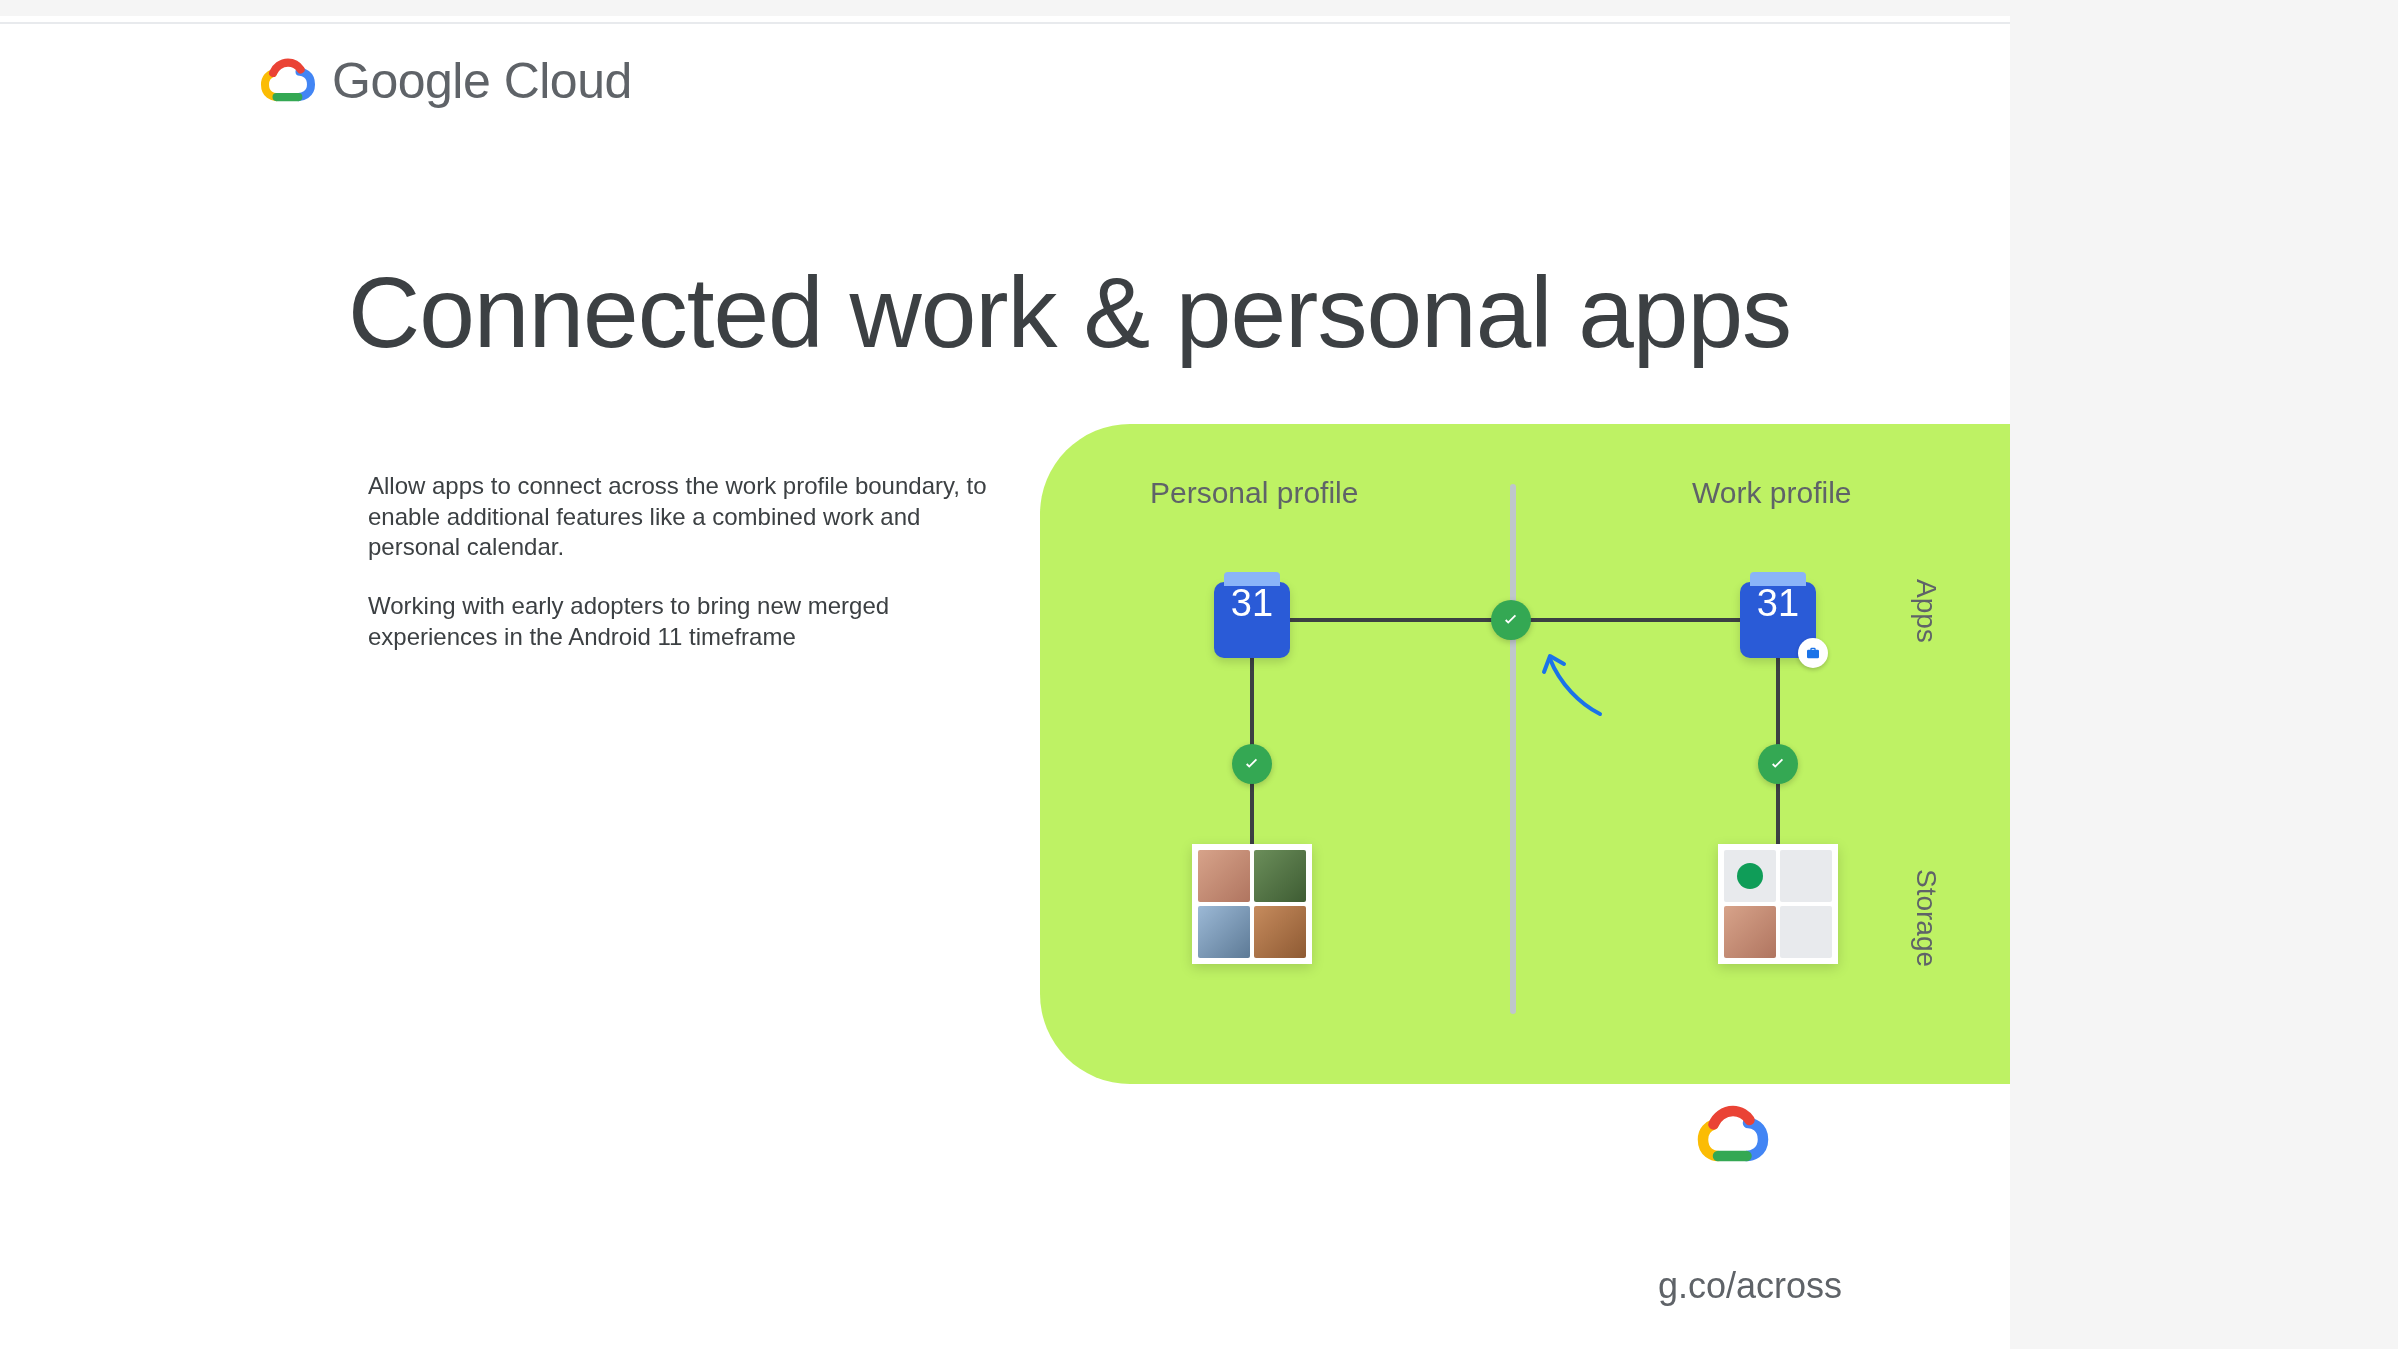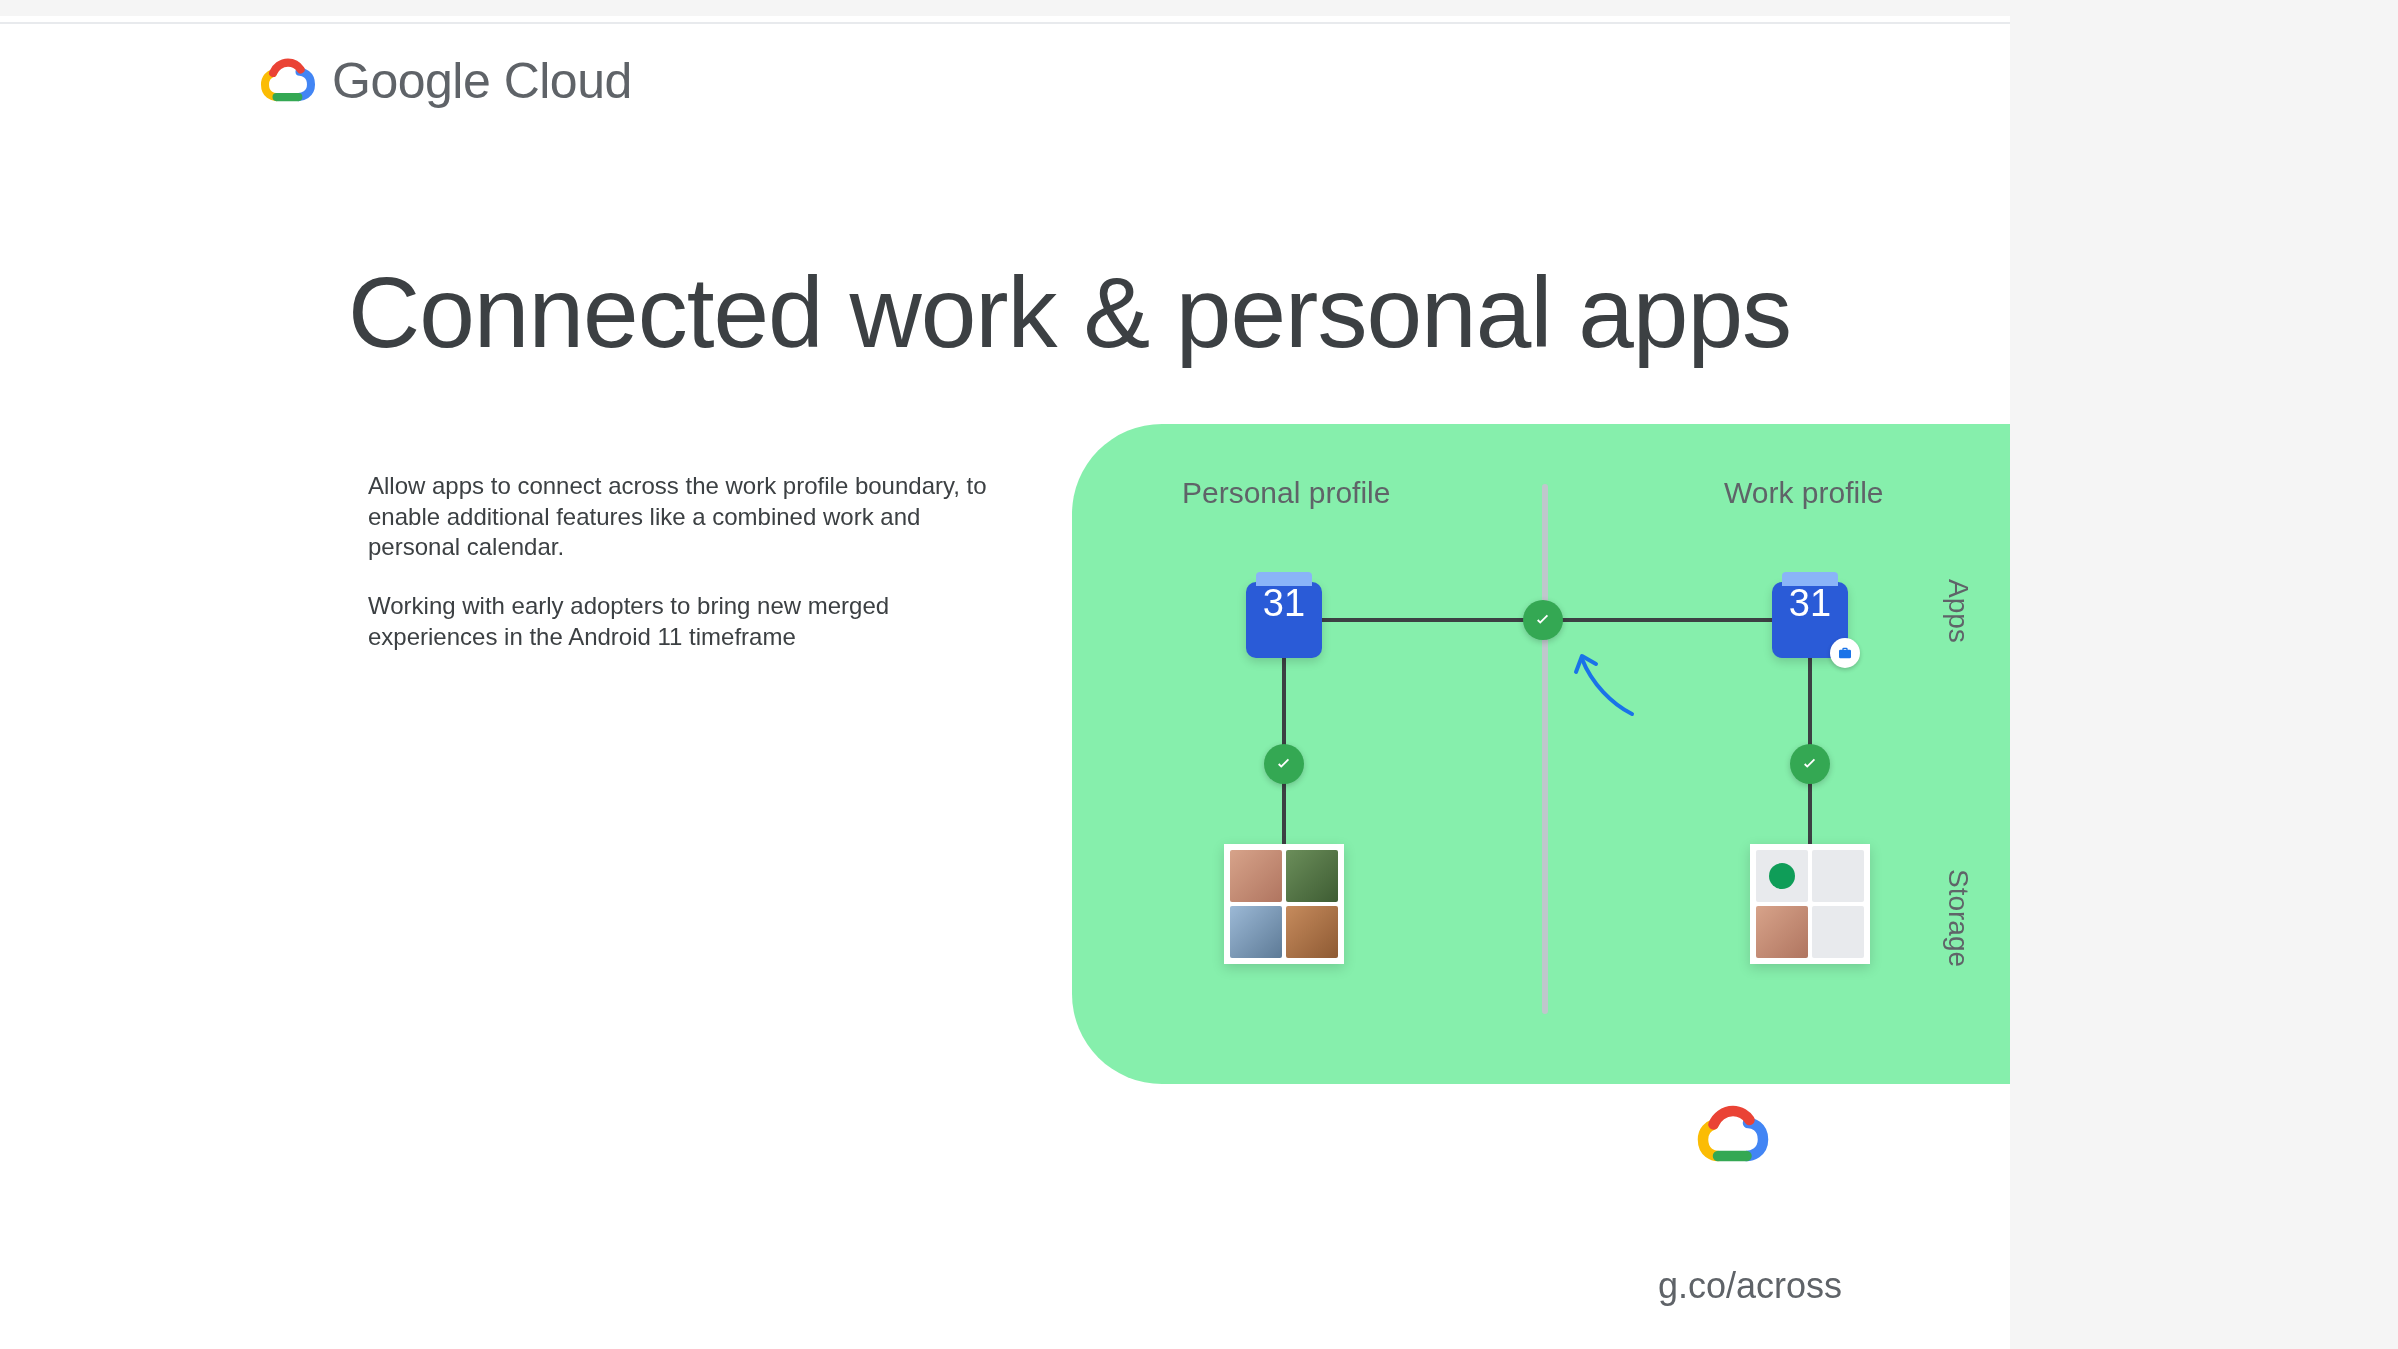--- a/index.html
+++ b/index.html
@@ -70,24 +70,23 @@
   }
   .body p { margin: 0 0 28px 0; }
 
   
   .panel {
     position: absolute;
     left: 1040px;
     top: 408px;
     right: 0;
     height: 660px;
-    background: #86efac;
+    background: #bef264;
     border-top-left-radius: 90px;
     border-bottom-left-radius: 90px;
-    margin-left: 32px;
   }
 
   .col-title {
     position: absolute;
     font-size: 30px;
     color: #5f6368;
     top: 52px;
   }
   .col-title.personal { left: 110px; }
   .col-title.work     { left: 652px; }

